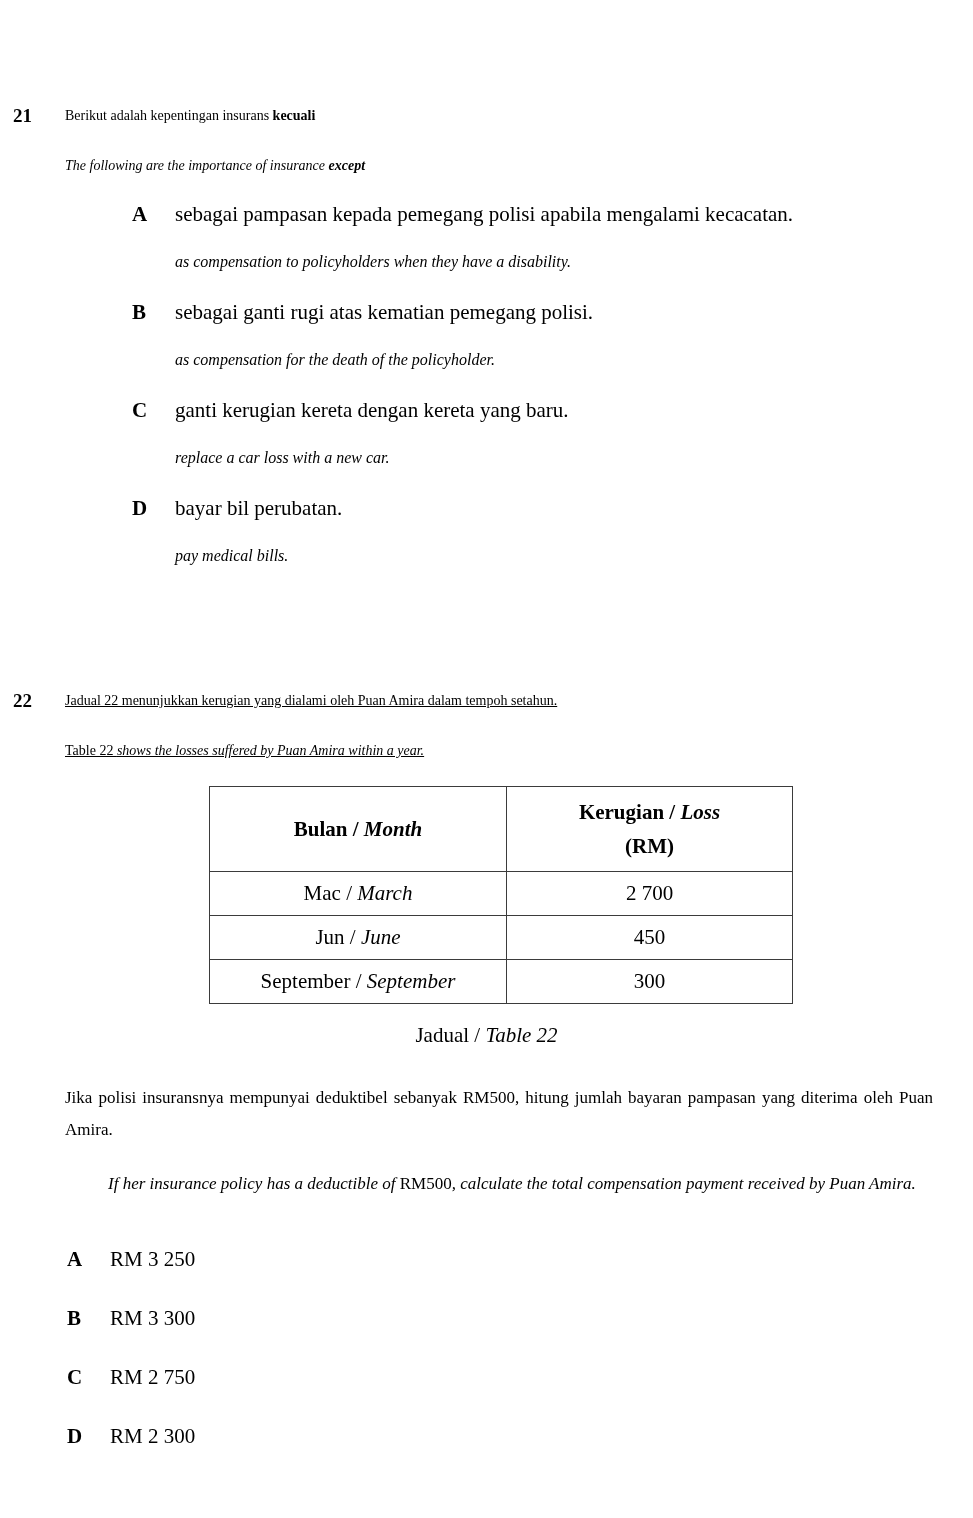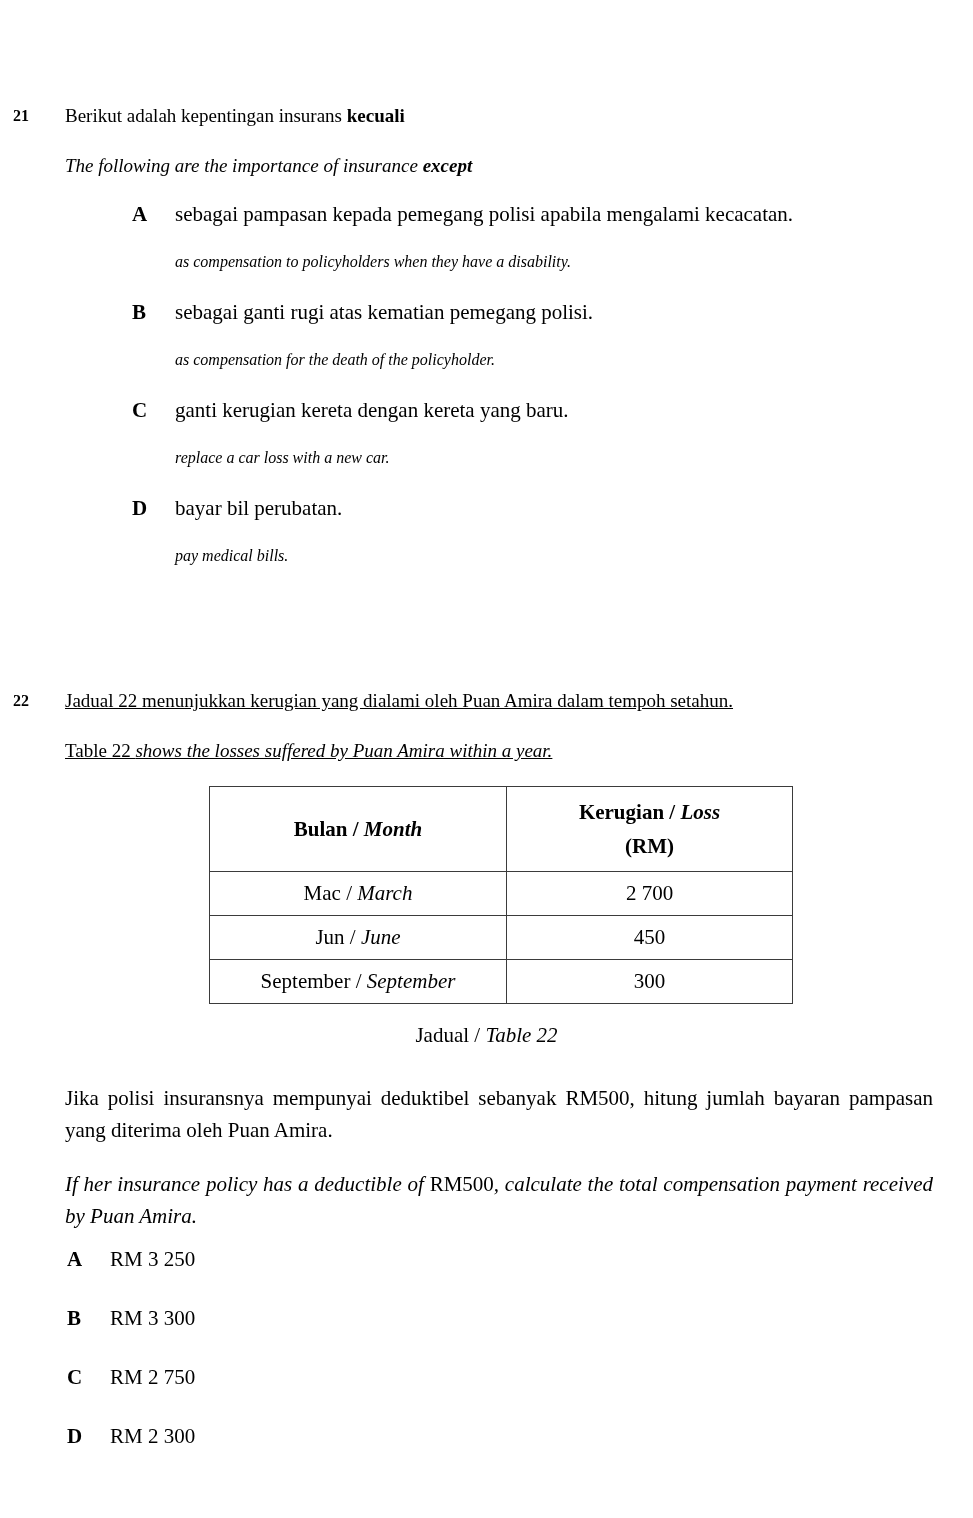--- a/index.html
+++ b/index.html
@@ -31,25 +31,25 @@
   .q-row {
     position: relative;
     padding-left: 65px;
     padding-right: 40px;
   }
   .q-num {
     position: absolute;
     left: 13px;
     top: 0;
     font-weight: bold;
-    font-size: 16px;
+    font-size: 19px;
     line-height: 30px;
   }
   .q-stem {
-    font-size: 19px;
+    font-size: 14px;
     line-height: 30px;
     margin: 0;
   }
   .q-stem.en {
     font-style: italic;
     margin-top: 20px;
   }
   .q-stem .kw {
     font-weight: bold;
   }
@@ -82,28 +82,29 @@
   }
   .opt-en {
     font-size: 16px;
     line-height: 30px;
     font-style: italic;
     margin-top: 18px;
   }
 
   
   .para {
-    font-size: 21px;
+    font-size: 17px;
     line-height: 32px;
     margin: 0;
     text-align: justify;
   }
   .para.en {
     font-style: italic;
     margin-top: 22px;
+    margin-left: 43px;
   }
   .para.en .upright {
     font-style: normal;
   }
 
   
   .table-wrap {
     position: absolute;
     left: 209px;
     top: 786px;

